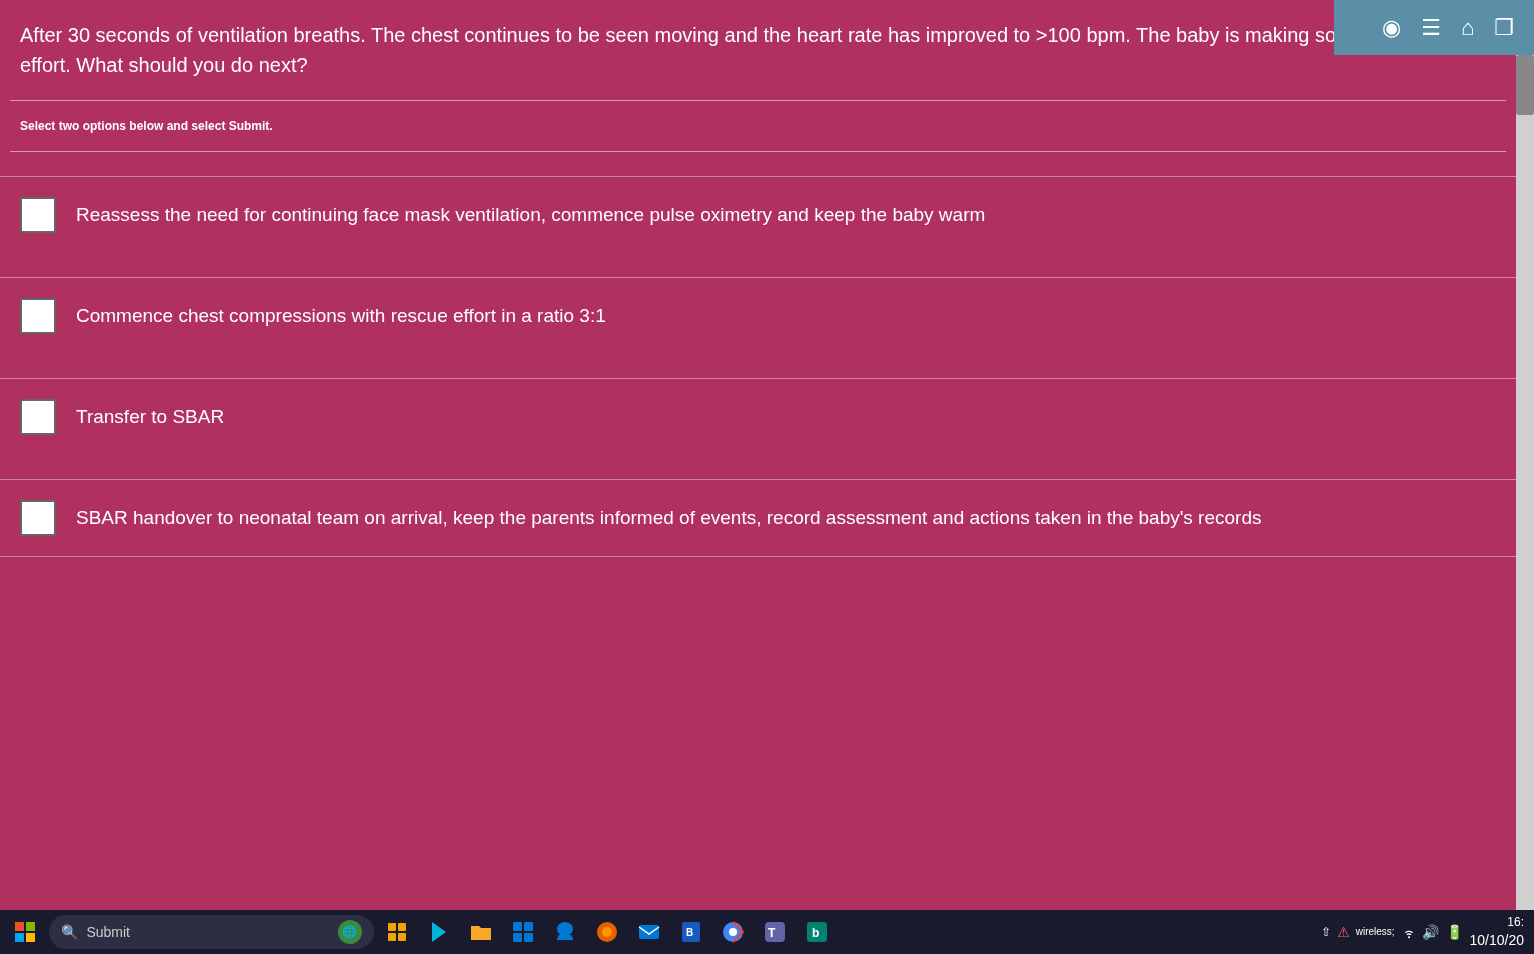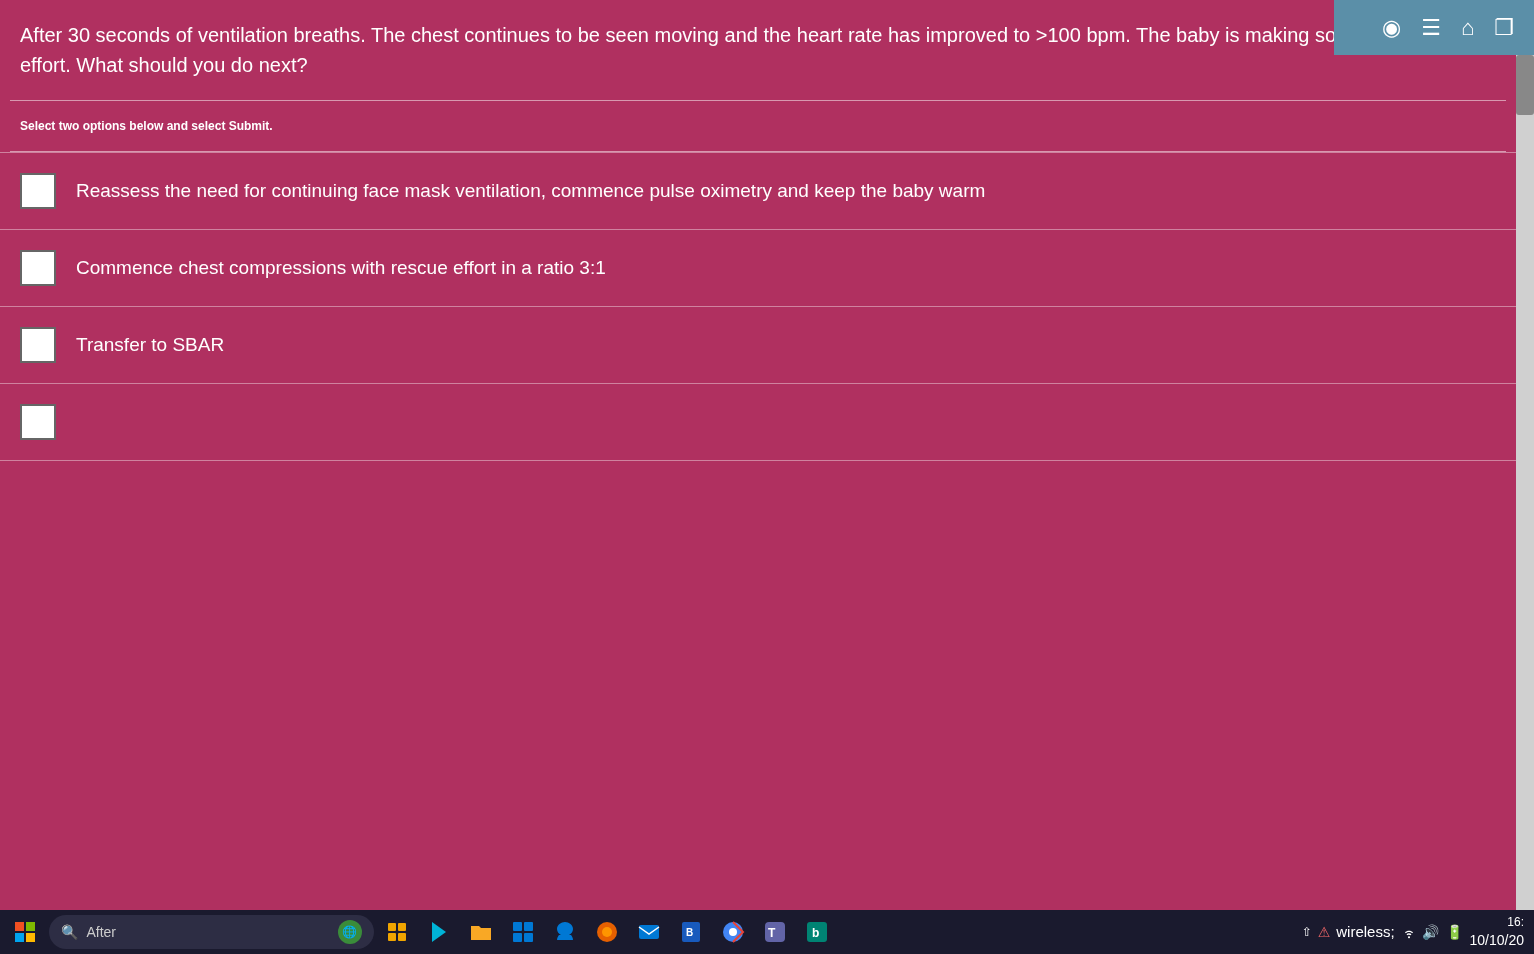--- a/index.html
+++ b/index.html
@@ -84,20 +84,21 @@
 
     .option-row {
       display: flex;
       align-items: center;
       padding: 20px 20px;
       border-top: 1px solid rgba(255,255,255,0.4);
       color: white;
       font-size: 19px;
       line-height: 1.4;
       cursor: pointer;
+      margin-top: 24px;
     }
     .option-row:last-child {
       border-bottom: 1px solid rgba(255,255,255,0.4);
     }
 
     .checkbox {
       width: 36px;
       height: 36px;
       min-width: 36px;
       background: white;
@@ -242,38 +243,39 @@
   </div>
 
 
   <div class="option-row">
     <div class="checkbox"></div>
     <span class="option-text">Transfer to SBAR</span>
   </div>
 
   <div class="option-row">
     <div class="checkbox"></div>
+    <span class="option-text">SBAR handover to neonatal team on arrival, keep the parents informed of events, record assessment and actions taken in the baby's records</span>
   </div>
 
 </div>
 
 <div class="taskbar">
 
   <div class="win-button">
     <svg class="win-icon" viewBox="0 0 24 24" fill="none" xmlns="http://www.w3.org/2000/svg">
       <rect x="2" y="2" width="9" height="9" fill="#f25022"></rect>
       <rect x="13" y="2" width="9" height="9" fill="#7fba00"></rect>
       <rect x="2" y="13" width="9" height="9" fill="#00a4ef"></rect>
       <rect x="13" y="13" width="9" height="9" fill="#ffb900"></rect>
     </svg>
   </div>
 
   <div class="search-bar">
     <span class="search-bar-icon">🔍</span>
-    <span class="search-bar-text">After</span>
+    <span class="search-bar-text">Submit</span>
     <div class="search-bar-extra">
       <span style="color:white;font-size:12px;">🌐</span>
     </div>
   </div>
 
   <div class="taskbar-app" style="background:transparent;">
     <svg width="24" height="24" viewBox="0 0 24 24">
       <rect x="3" y="3" width="8" height="8" rx="1" fill="#f0a500"></rect>
       <rect x="13" y="3" width="8" height="8" rx="1" fill="#f0a500"></rect>
       <rect x="3" y="13" width="8" height="8" rx="1" fill="#f0a500"></rect>
@@ -348,21 +350,21 @@
     <svg width="24" height="24" viewBox="0 0 24 24">
       <rect x="2" y="2" width="20" height="20" rx="3" fill="#008373"></rect>
       <text x="7" y="17" font-size="12" font-weight="bold" fill="white">b</text>
     </svg>
   </div>
 
   <div class="taskbar-right">
     <div class="sys-tray">
       <span style="font-size:12px; cursor:pointer;">⇧</span>
       <span style="font-size:14px; color:#ff6b6b;">⚠</span>
-      <span style="font-size:15px;">	wireless;</span>
+      <span style="font-size:10px;">	wireless;</span>
 
       <svg width="16" height="16" viewBox="0 0 24 24">
         <path d="M12 18.5c-.83 0-1.5.67-1.5 1.5s.67 1.5 1.5 1.5 1.5-.67 1.5-1.5-.67-1.5-1.5-1.5z" fill="white"></path>
         <path d="M12 14c-1.4 0-2.7.5-3.7 1.4l1.4 1.4c.7-.6 1.5-.8 2.3-.8s1.6.3 2.3.8l1.4-1.4C14.7 14.5 13.4 14 12 14z" fill="white"></path>
         <path d="M12 10c-2.4 0-4.5.9-6.1 2.4l1.4 1.4C8.5 12.7 10.1 12 12 12s3.5.7 4.7 1.8l1.4-1.4C16.5 10.9 14.4 10 12 10z" fill="white"></path>
       </svg>
       <span style="font-size:14px;">🔊</span>
       <span style="font-size:14px;">🔋</span>
     </div>
     <div class="taskbar-time">

